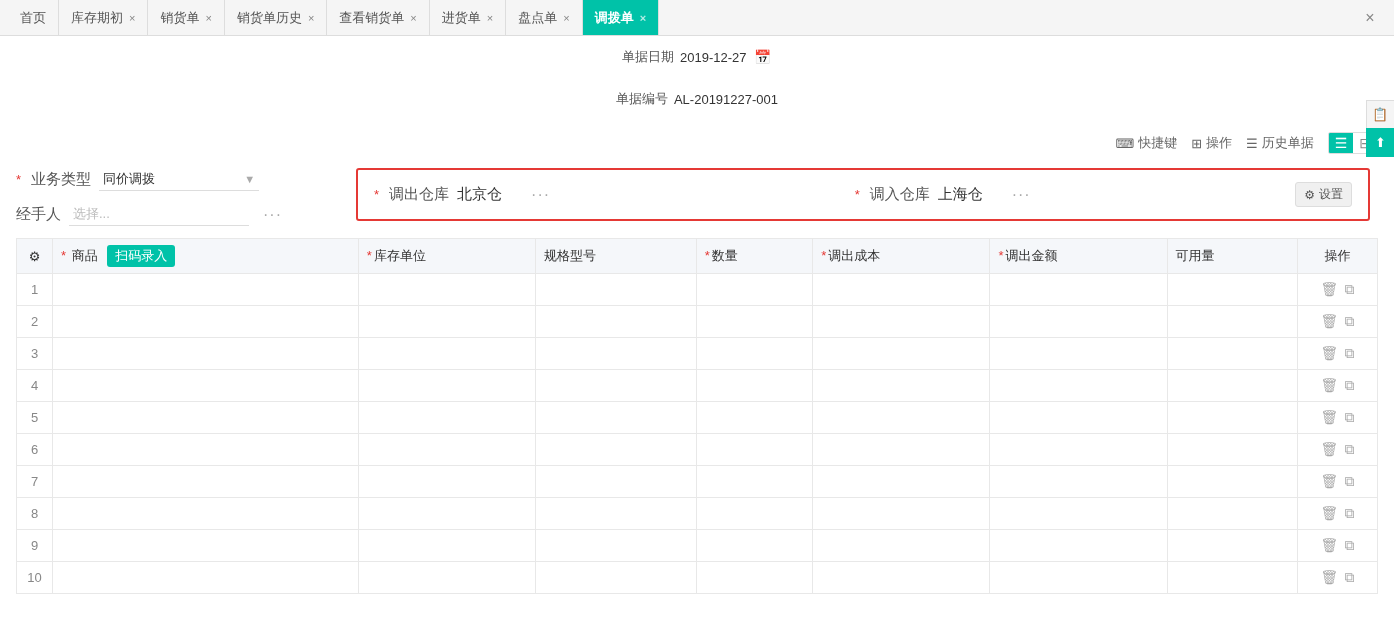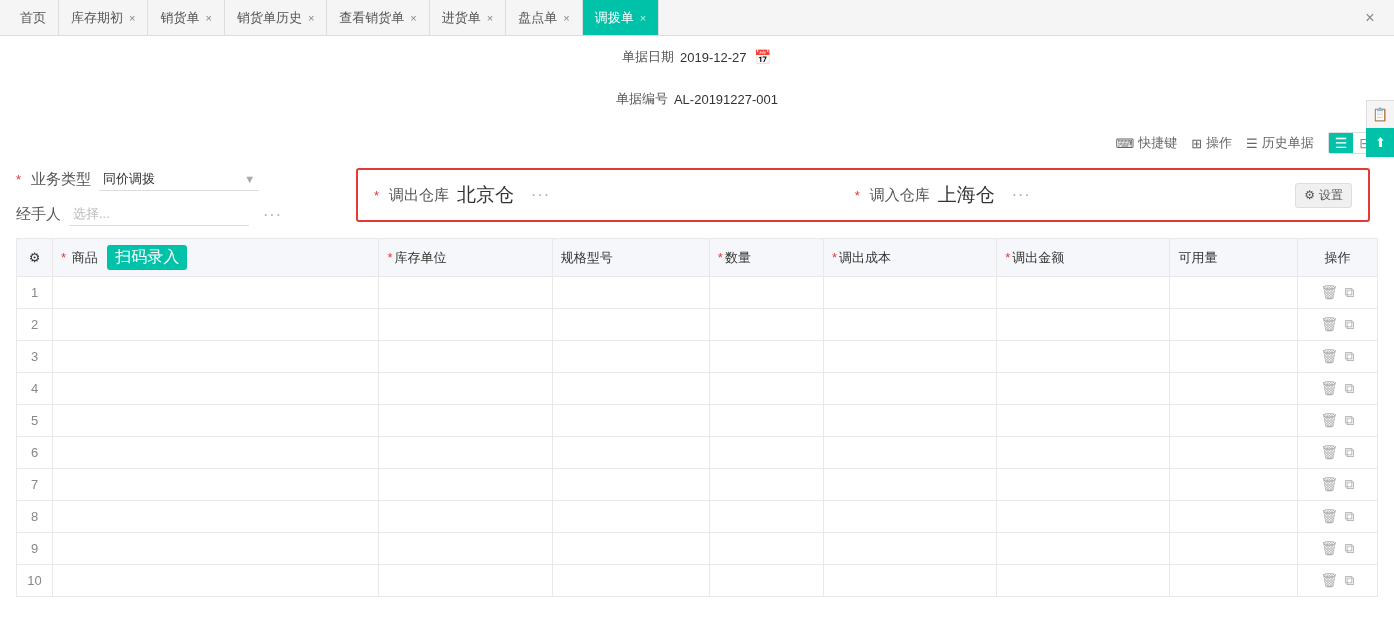--- a/index.html
+++ b/index.html
@@ -8,21 +8,21 @@
     
     .tab-bar {
       display: flex; align-items: center; background: #f5f5f5; border-bottom: 1px solid #ddd;
       height: 36px; padding: 0 8px; position: relative;
     }
     .tab {
       display: flex; align-items: center; padding: 0 12px; height: 100%;
       cursor: pointer; font-size: 13px; color: #555; white-space: nowrap;
       border-right: 1px solid #ddd; gap: 6px;
     }
-    .tab.active { background: #00c2a8; color: #fff; }
+    .tab.active { background: #00c2a8; color: #fff; font-weight: bold; }
     .tab .close-icon { font-size: 11px; cursor: pointer; opacity: 0.7; }
     .tab.active .close-icon { color: #fff; }
     .tab-bar-close {
       margin-left: auto; width: 32px; height: 32px; display: flex; align-items: center;
       justify-content: center; cursor: pointer; font-size: 16px; color: #888;
     }
 
     
     .main { padding: 12px 16px; }
 
@@ -63,21 +63,21 @@
     .dropdown-trigger {
       display: flex; align-items: center; gap: 16px; cursor: pointer;
       border-bottom: 1px solid #ddd; padding: 2px 4px; min-width: 160px;
     }
     .dropdown-arrow { color: #aaa; font-size: 11px; margin-left: auto; }
     .more-btn { color: #aaa; cursor: pointer; font-size: 16px; margin-left: 6px; letter-spacing: 1px; }
 
     .warehouse-field {
       display: flex; align-items: center; gap: 8px; flex: 1;
     }
-    .warehouse-value { color: #333; font-size: 19px; min-width: 60px; }
+    .warehouse-value { color: #333; font-size: 15px; min-width: 60px; }
     .settings-btn {
       display: flex; align-items: center; gap: 4px; background: #f0f0f0;
       border: 1px solid #ddd; border-radius: 3px; padding: 3px 8px; cursor: pointer;
       font-size: 12px; color: #555; margin-left: auto;
     }
 
     
     .table-wrapper { overflow-x: auto; }
     table {
       width: 100%; border-collapse: collapse; font-size: 13px;
@@ -90,21 +90,21 @@
     thead th.required::before { content: '*'; color: #e53935; margin-right: 2px; }
     tbody td {
       border: 1px solid #e8e8e8; padding: 5px 8px; height: 32px; color: #333;
     }
     tbody tr:last-child.subtotal td { background: #fff9e6; font-weight: 500; }
     .row-num { text-align: center; color: #888; width: 36px; }
     .op-cell { text-align: center; white-space: nowrap; }
     .op-icon { cursor: pointer; color: #aaa; font-size: 14px; margin: 0 3px; }
     .scan-btn {
       background: #00c2a8; color: #fff; border: none; border-radius: 3px;
-      padding: 2px 8px; cursor: pointer; font-size: 16px; margin-left: 6px;
+      padding: 2px 8px; cursor: pointer; font-size: 13px; margin-left: 6px;
     }
     .gear-icon-th { text-align: center; cursor: pointer; }
     .side-panel {
       position: fixed; right: 0; top: 100px; display: flex; flex-direction: column; gap: 0;
     }
     .side-btn {
       width: 28px; background: #f5f5f5; border: 1px solid #ddd; border-right: none;
       display: flex; align-items: center; justify-content: center; padding: 6px 0;
       cursor: pointer; font-size: 13px; color: #888; margin-bottom: -1px;
     }

